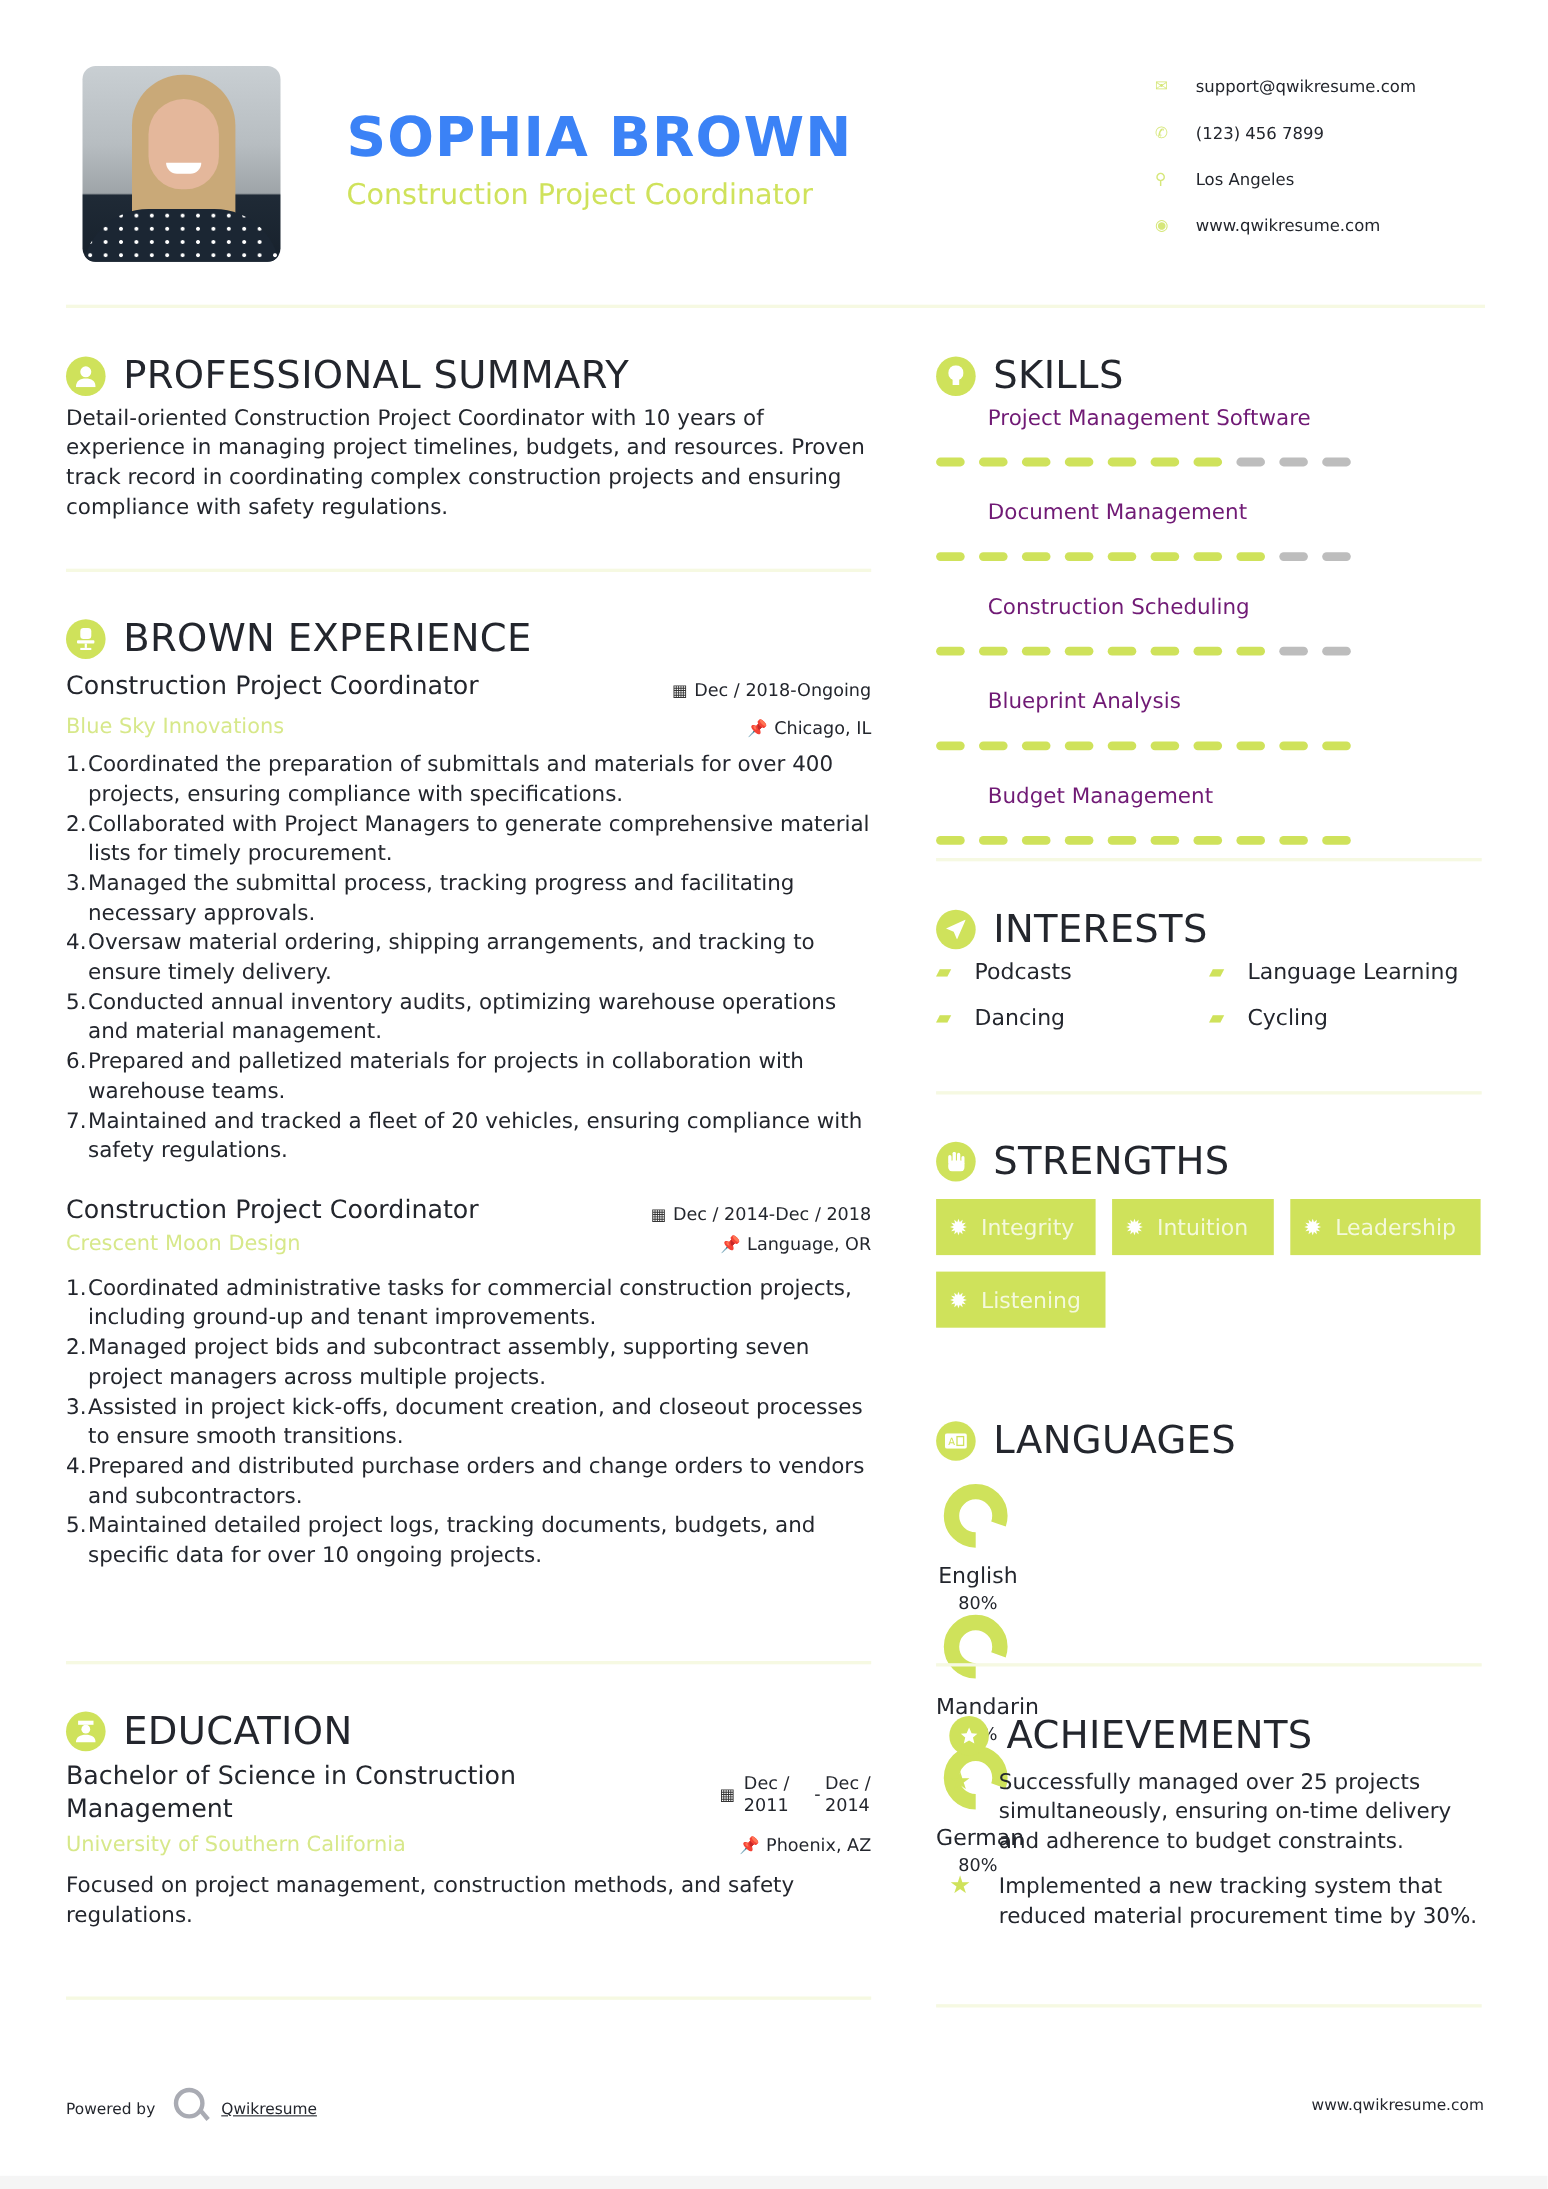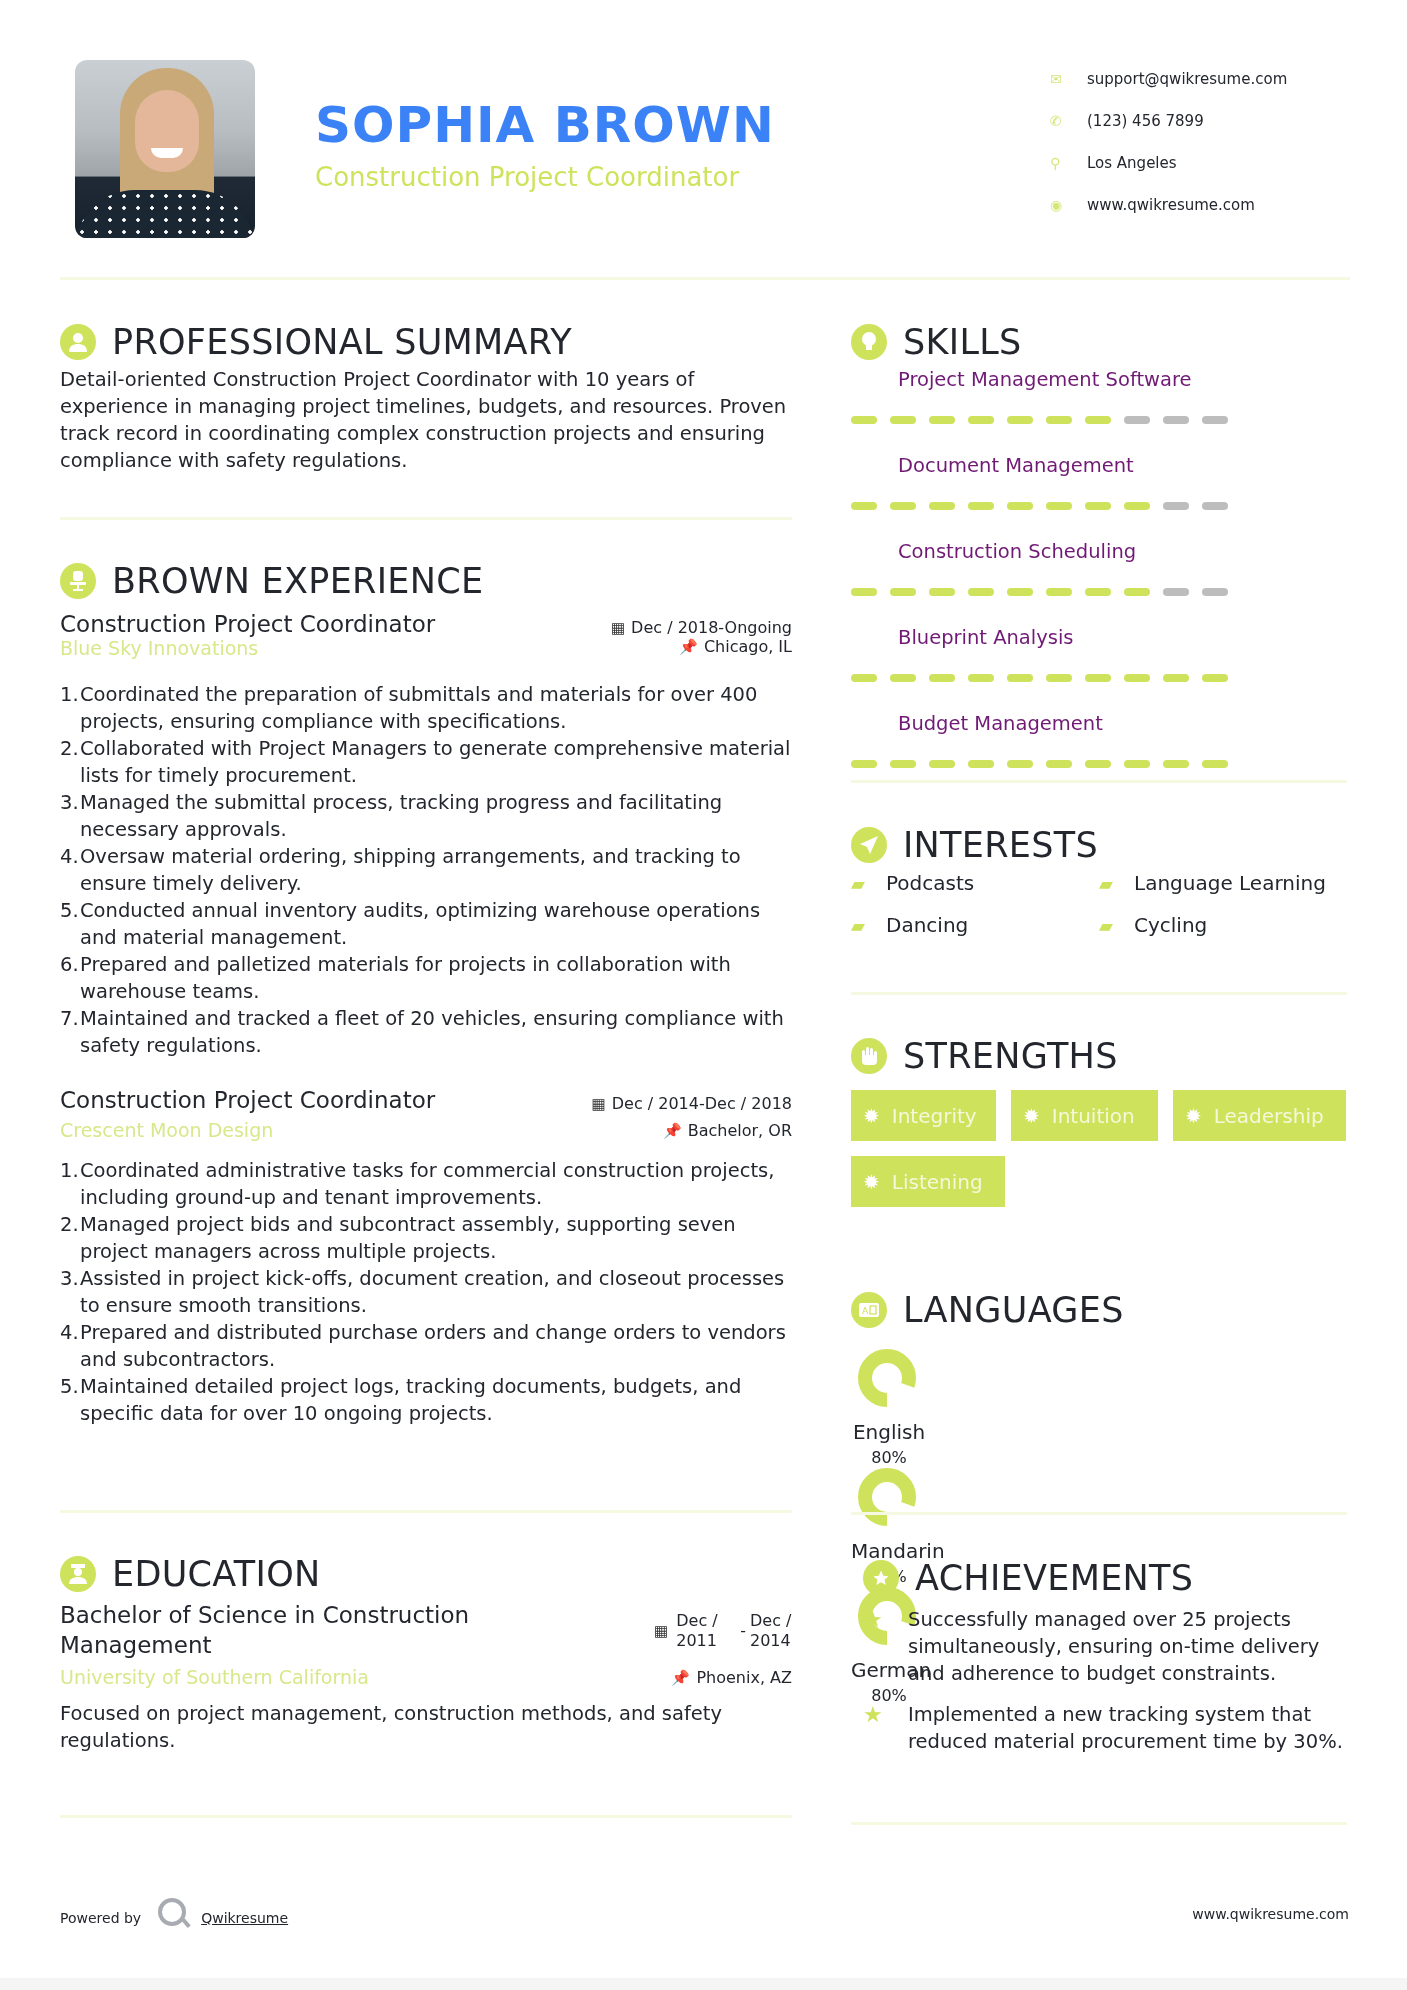--- a/index.html
+++ b/index.html
@@ -138,21 +138,21 @@
         </svg>
     </span>
     <span class="sec-title">BROWN EXPERIENCE</span>
   </div>
 
   <div style="position:relative; margin-top:2px;">
     <div style="display:flex; justify-content:space-between; align-items:flex-end; height:34px;">
       <span class="job-title">Construction Project Coordinator</span>
       <span class="meta"><span class="mi">▦</span><span>Dec / 2018-Ongoing</span></span>
     </div>
-    <div style="display:flex; justify-content:space-between; align-items:flex-start; height:34px;gap:44px;">
+    <div style="display:flex; justify-content:space-between; align-items:flex-end; height:34px;gap:44px;">
       <span class="company">Blue Sky Innovations</span>
       <span class="meta"><span class="mi">📌</span><span>Chicago, IL</span></span>
     </div>
     <ol class="bullets" style="margin-top:10px;">
       <li>
           <span class="num">1.</span>
           <span>Coordinated the preparation of submittals and materials for over 400 projects, ensuring compliance with specifications.</span>
         </li>
       <li>
           <span class="num">2.</span>
@@ -181,21 +181,21 @@
     </ol>
   </div>
 
   <div style="position:relative; margin-top:20px;">
     <div style="display:flex; justify-content:space-between; align-items:flex-end; height:34px;">
       <span class="job-title">Construction Project Coordinator</span>
       <span class="meta"><span class="mi">▦</span><span>Dec / 2014-Dec / 2018</span></span>
     </div>
     <div style="display:flex; justify-content:space-between; align-items:center; height:34px;">
       <span class="company">Crescent Moon Design</span>
-      <span class="meta"><span class="mi">📌</span><span>Bachelor, OR</span></span>
+      <span class="meta"><span class="mi">📌</span><span>Language, OR</span></span>
     </div>
     <ol class="bullets" style="margin-top:10px;">
       <li>
           <span class="num">1.</span>
           <span>Coordinated administrative tasks for commercial construction projects, including ground-up and tenant improvements.</span>
         </li>
       <li>
           <span class="num">2.</span>
           <span>Managed project bids and subcontract assembly, supporting seven project managers across multiple projects.</span>
         </li>

